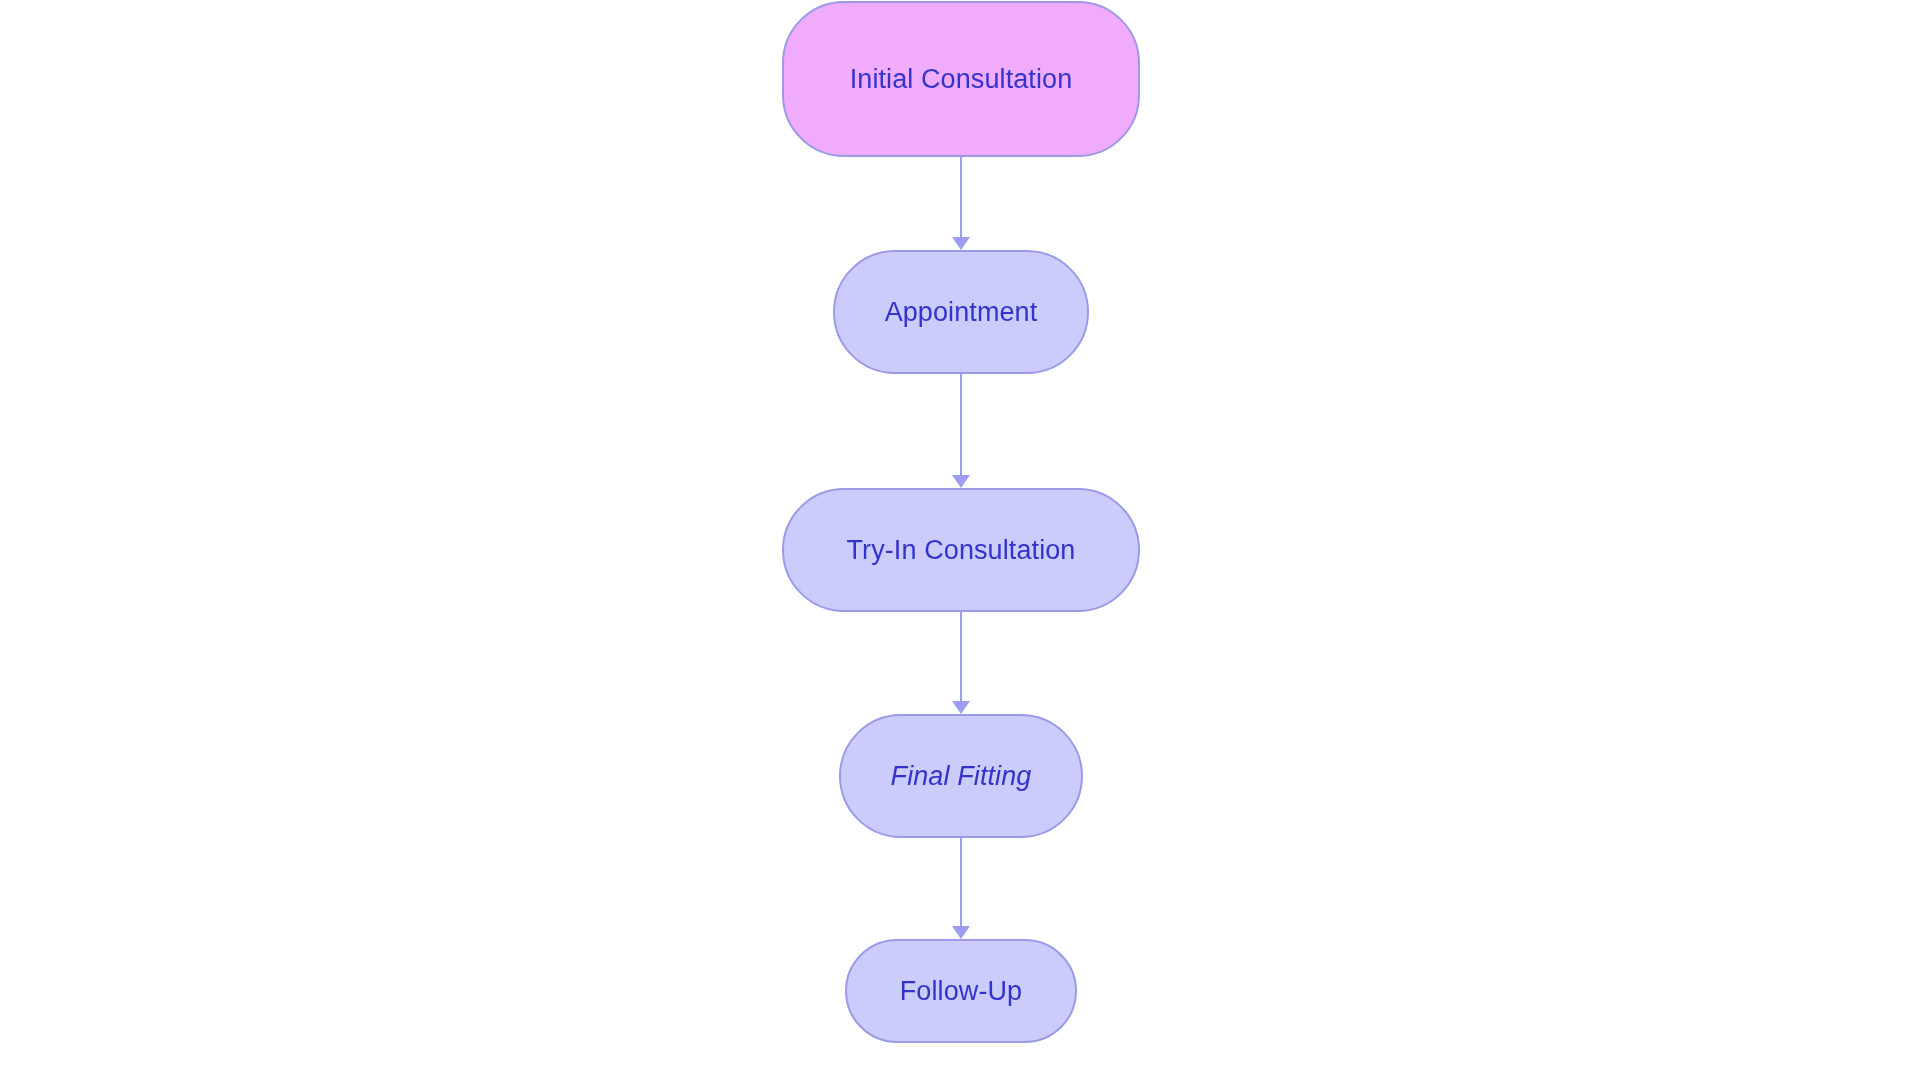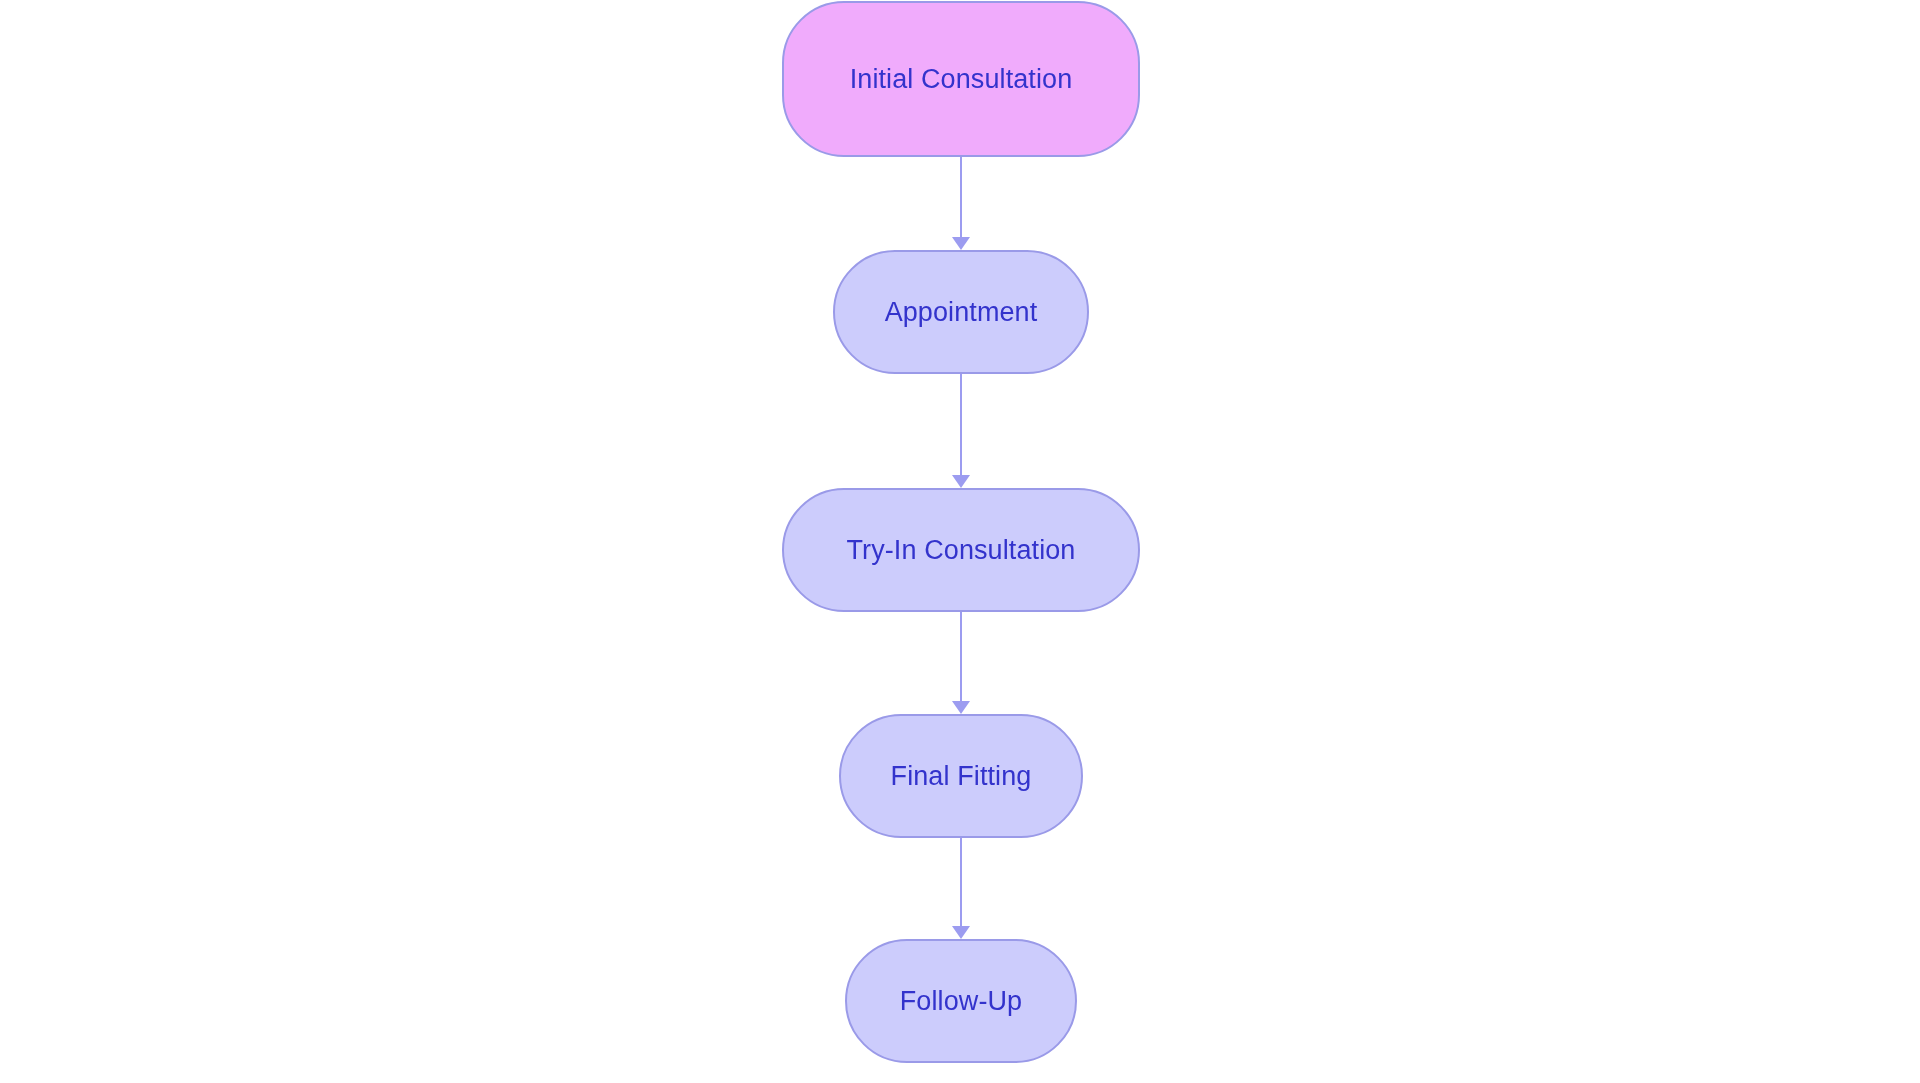--- a/index.html
+++ b/index.html
@@ -101,20 +101,20 @@
 
   <div class="node" style="left: 961px; top: 250px; width: 256px; height: 124px; background: rgb(204, 204, 252); border-color: rgb(154, 154, 232); border-radius: 62px;">
     <span class="node-label" style="color: rgb(51, 51, 204);">Appointment</span>
   </div>
 
   <div class="node" style="left: 961px; top: 488px; width: 358px; height: 124px; background: rgb(204, 204, 252); border-color: rgb(154, 154, 232); border-radius: 62px;">
     <span class="node-label" style="color: rgb(51, 51, 204);">Try-In Consultation</span>
   </div>
 
   <div class="node" style="left: 961px; top: 714px; width: 244px; height: 124px; background: rgb(204, 204, 252); border-color: rgb(154, 154, 232); border-radius: 62px;">
-    <span class="node-label" style="color: rgb(51, 51, 204);">Final Fitting</span>
+    <span class="node-label" style="color: rgb(51, 51, 204); font-style: italic;">Final Fitting</span>
   </div>
 
-  <div class="node" style="left: 961px; top: 939px; width: 232px; height: 124px; background: rgb(204, 204, 252); border-color: rgb(154, 154, 232); border-radius: 62px;">
+  <div class="node" style="left: 961px; top: 939px; width: 232px; height: 104px; background: rgb(204, 204, 252); border-color: rgb(154, 154, 232); border-radius: 62px;">
     <span class="node-label" style="color: rgb(51, 51, 204);">Follow-Up</span>
   </div>
 
 </div>
 
 </body></html>

